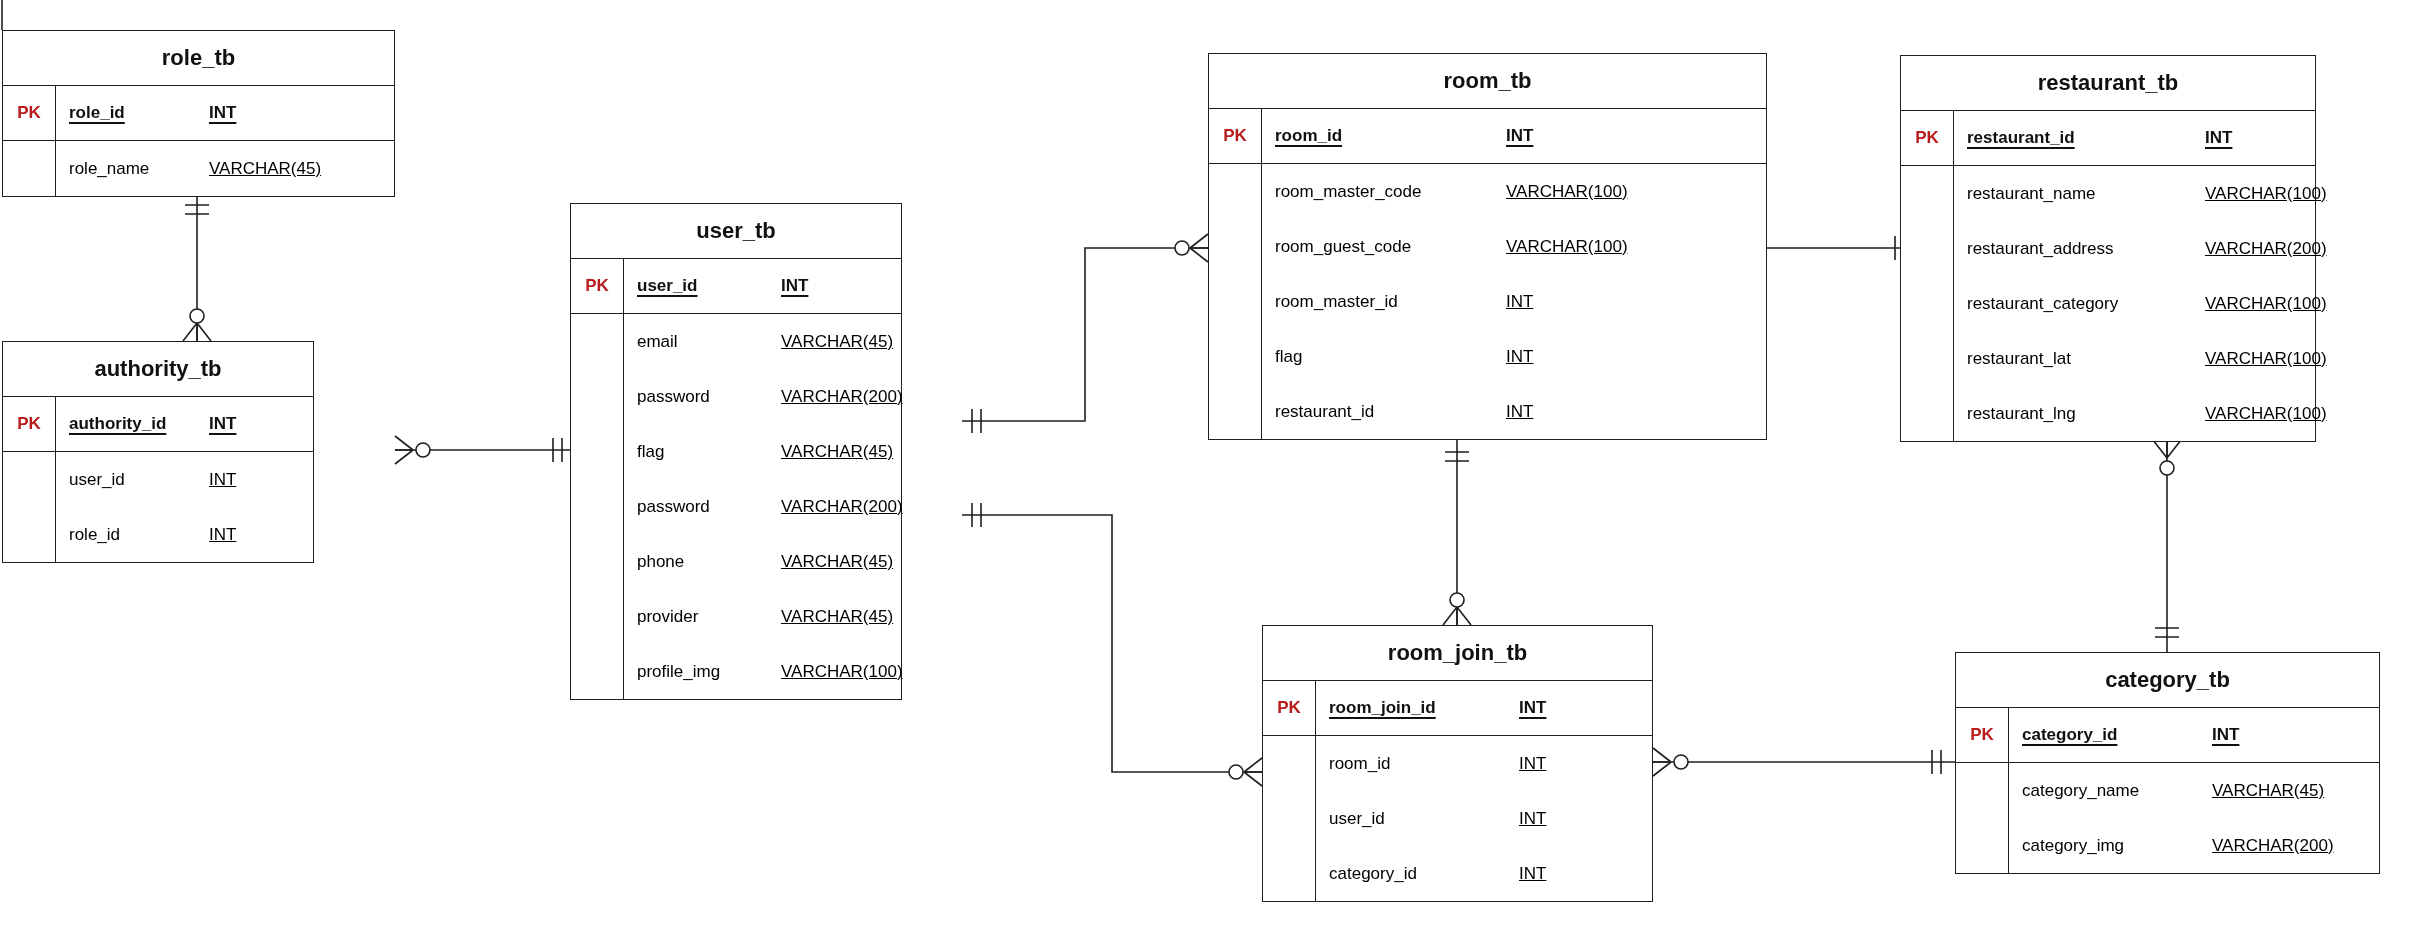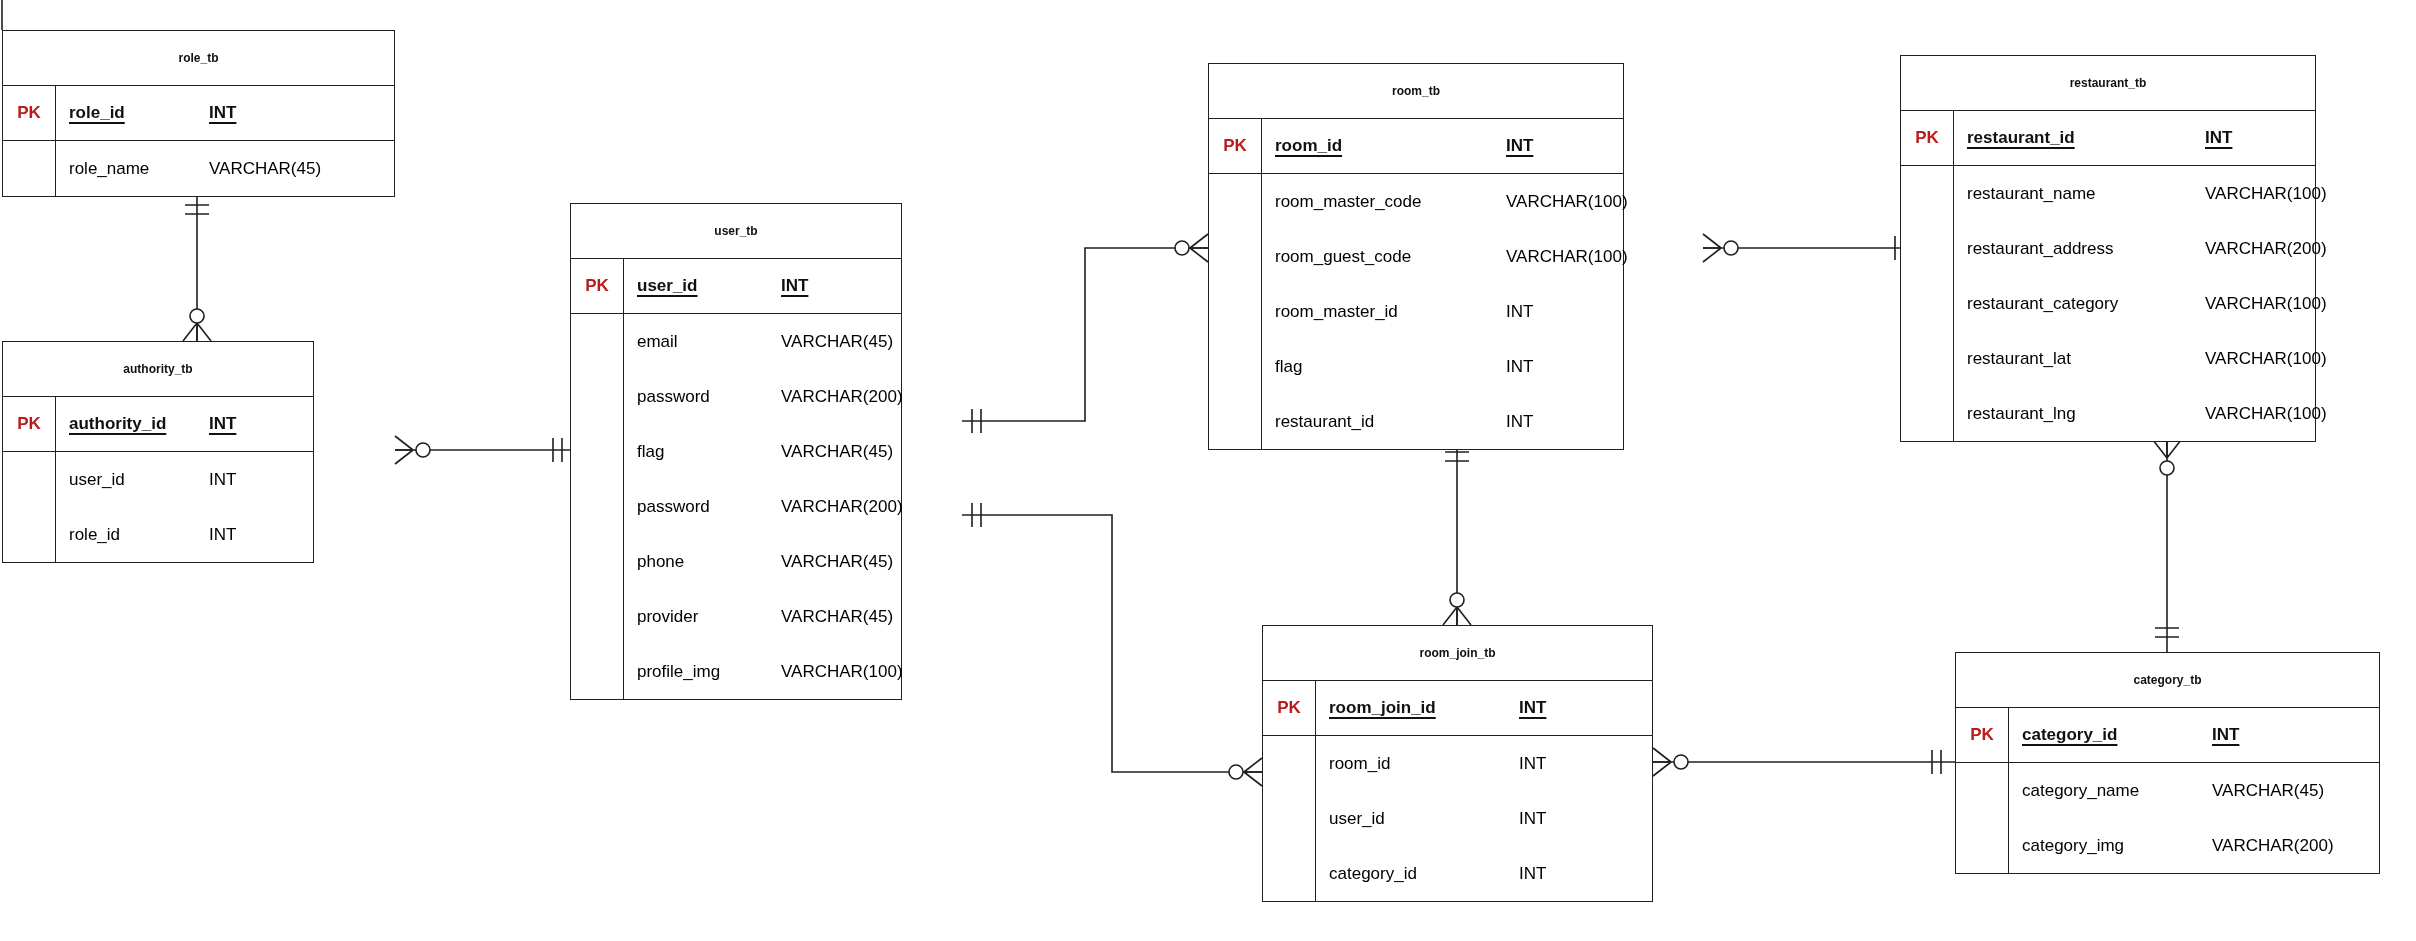--- a/index.html
+++ b/index.html
@@ -9,35 +9,35 @@
   }
   #canvas{position:absolute;inset:0;}
   svg.wires{position:absolute;left:0;top:0;pointer-events:none;}
   .tbl{
     position:absolute;background:#fff;border:1.6px solid #1f1f1f;
     box-sizing:border-box;
   }
   .hdr{
     height:55px;border-bottom:1.6px solid #1f1f1f;display:flex;
     align-items:center;justify-content:center;font-weight:bold;
-    font-size:12px;color:#111;box-sizing:border-box;
+    font-size:22px;color:#111;box-sizing:border-box;
   }
   .row{display:flex;height:55px;box-sizing:border-box;}
   .row.pk{border-bottom:1.6px solid #1f1f1f;}
   .pkcell{
     width:53px;flex:none;border-right:1.6px solid #1f1f1f;display:flex;
     align-items:center;justify-content:center;font-weight:bold;
     font-size:17px;color:#b91c1c;box-sizing:border-box;
   }
   .cell{
     position:relative;flex:1;display:flex;align-items:center;
     font-size:17px;color:#000000;
   }
   .cell .nm{margin-left:13px;white-space:nowrap;}
-  .cell .tp{position:absolute;left:var(--type-x);white-space:nowrap;}
+  .cell .tp{position:absolute;left:var(--type-x);white-space:nowrap;text-decoration:underline;}
   .row.pk .cell{font-weight:bold;color:#111;}
   .row.pk .nm,.row.pk .tp{
     text-decoration:underline;text-underline-offset:4px;
     text-decoration-thickness:1.5px;
   }
 </style>
 </head>
 <body>
 
 <div id="canvas">
@@ -201,21 +201,21 @@
     </div>
     <div class="row">
       <div class="pkcell"></div>
       <div class="cell">
         <span class="nm">profile_img</span>
         <span class="tp">VARCHAR(100)</span>
       </div>
     </div>
   </div>
 
-  <div class="tbl" style="left:1208px;top:63px;width:416px;--type-x:244px;">
+  <div class="tbl" style="left:1208px;top:53px;width:559px;--type-x:244px;">
     <div class="hdr">room_tb</div>
     <div class="row pk">
       <div class="pkcell">PK</div>
       <div class="cell">
         <span class="nm">room_id</span>
         <span class="tp">INT</span>
       </div>
     </div>
     <div class="row">
       <div class="pkcell"></div>

